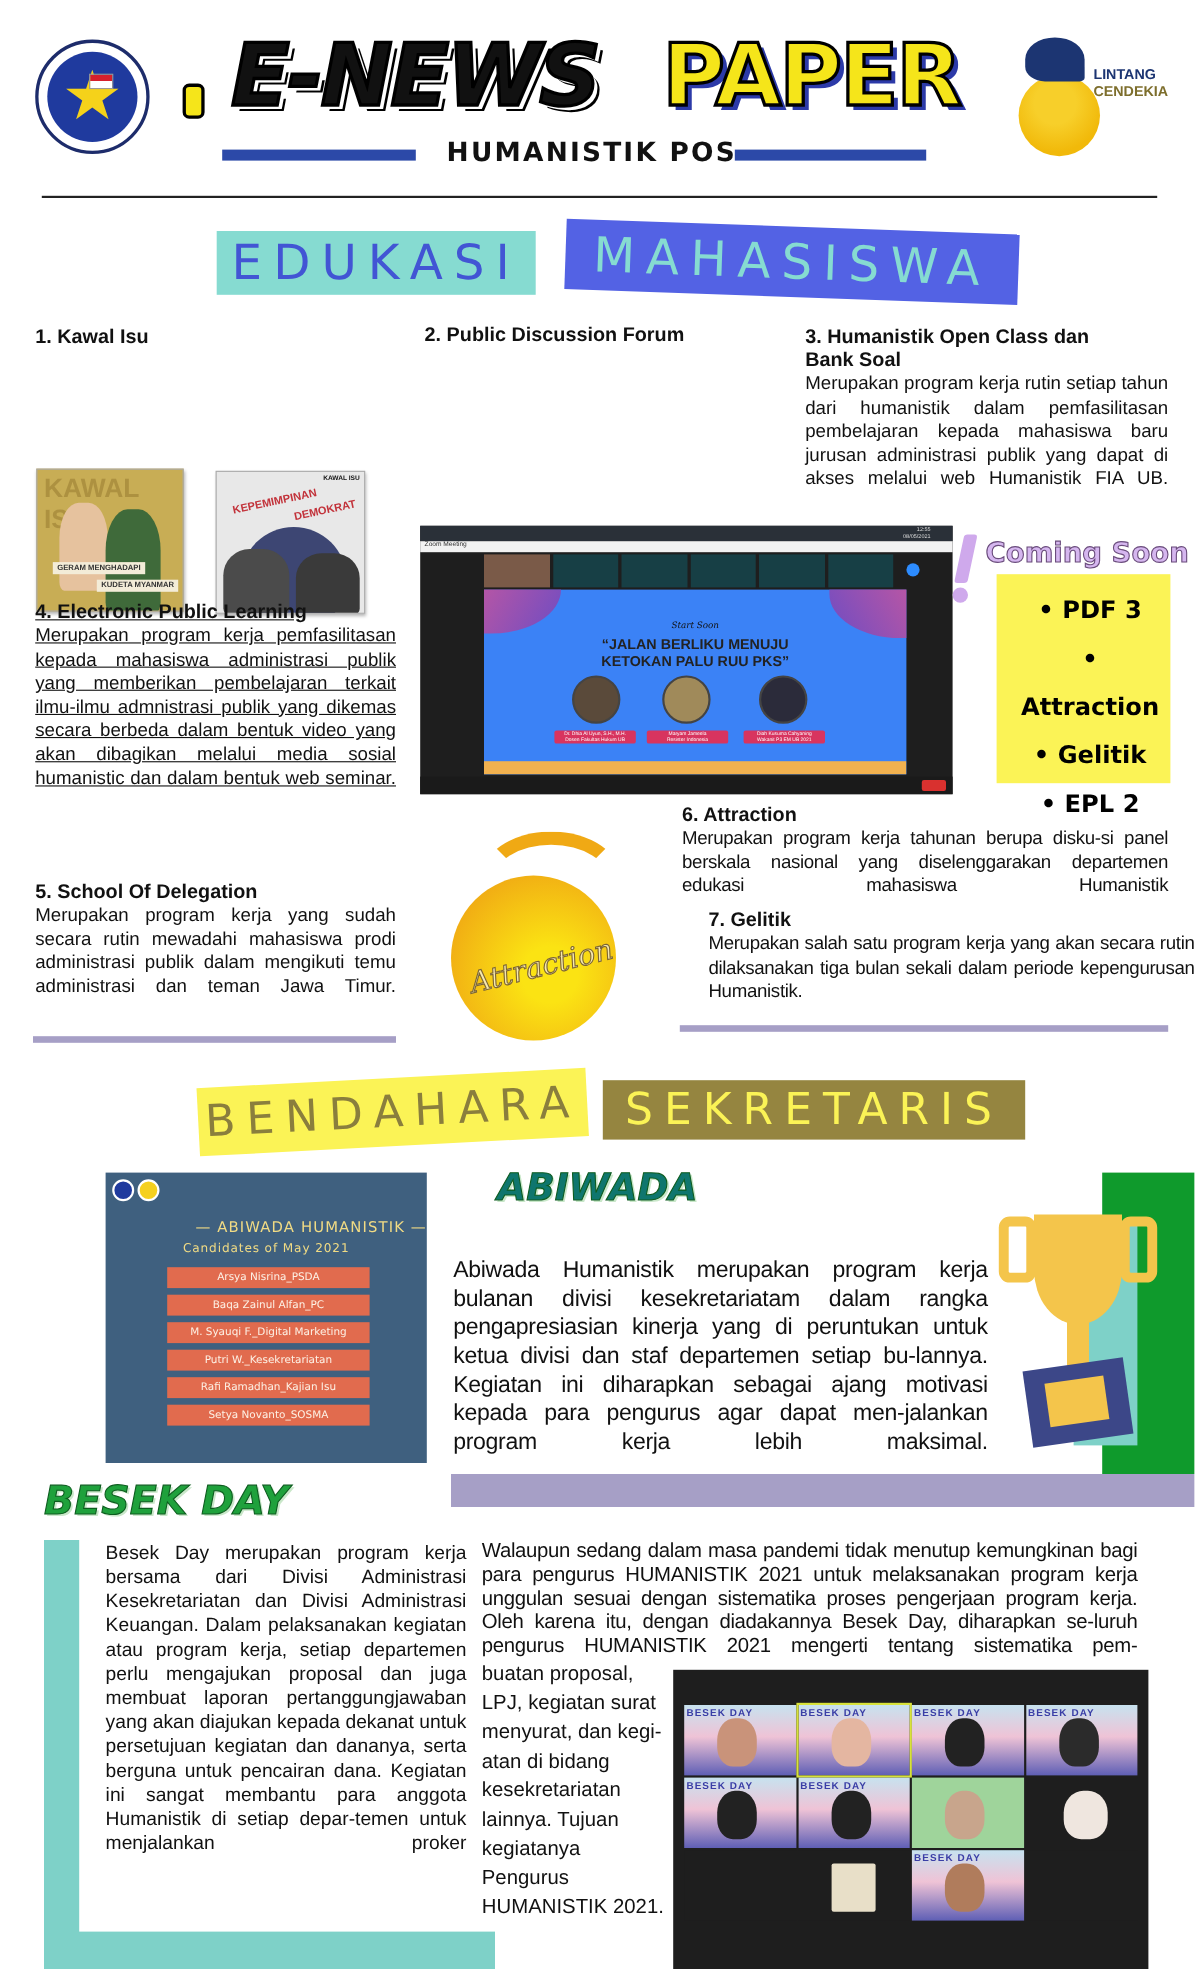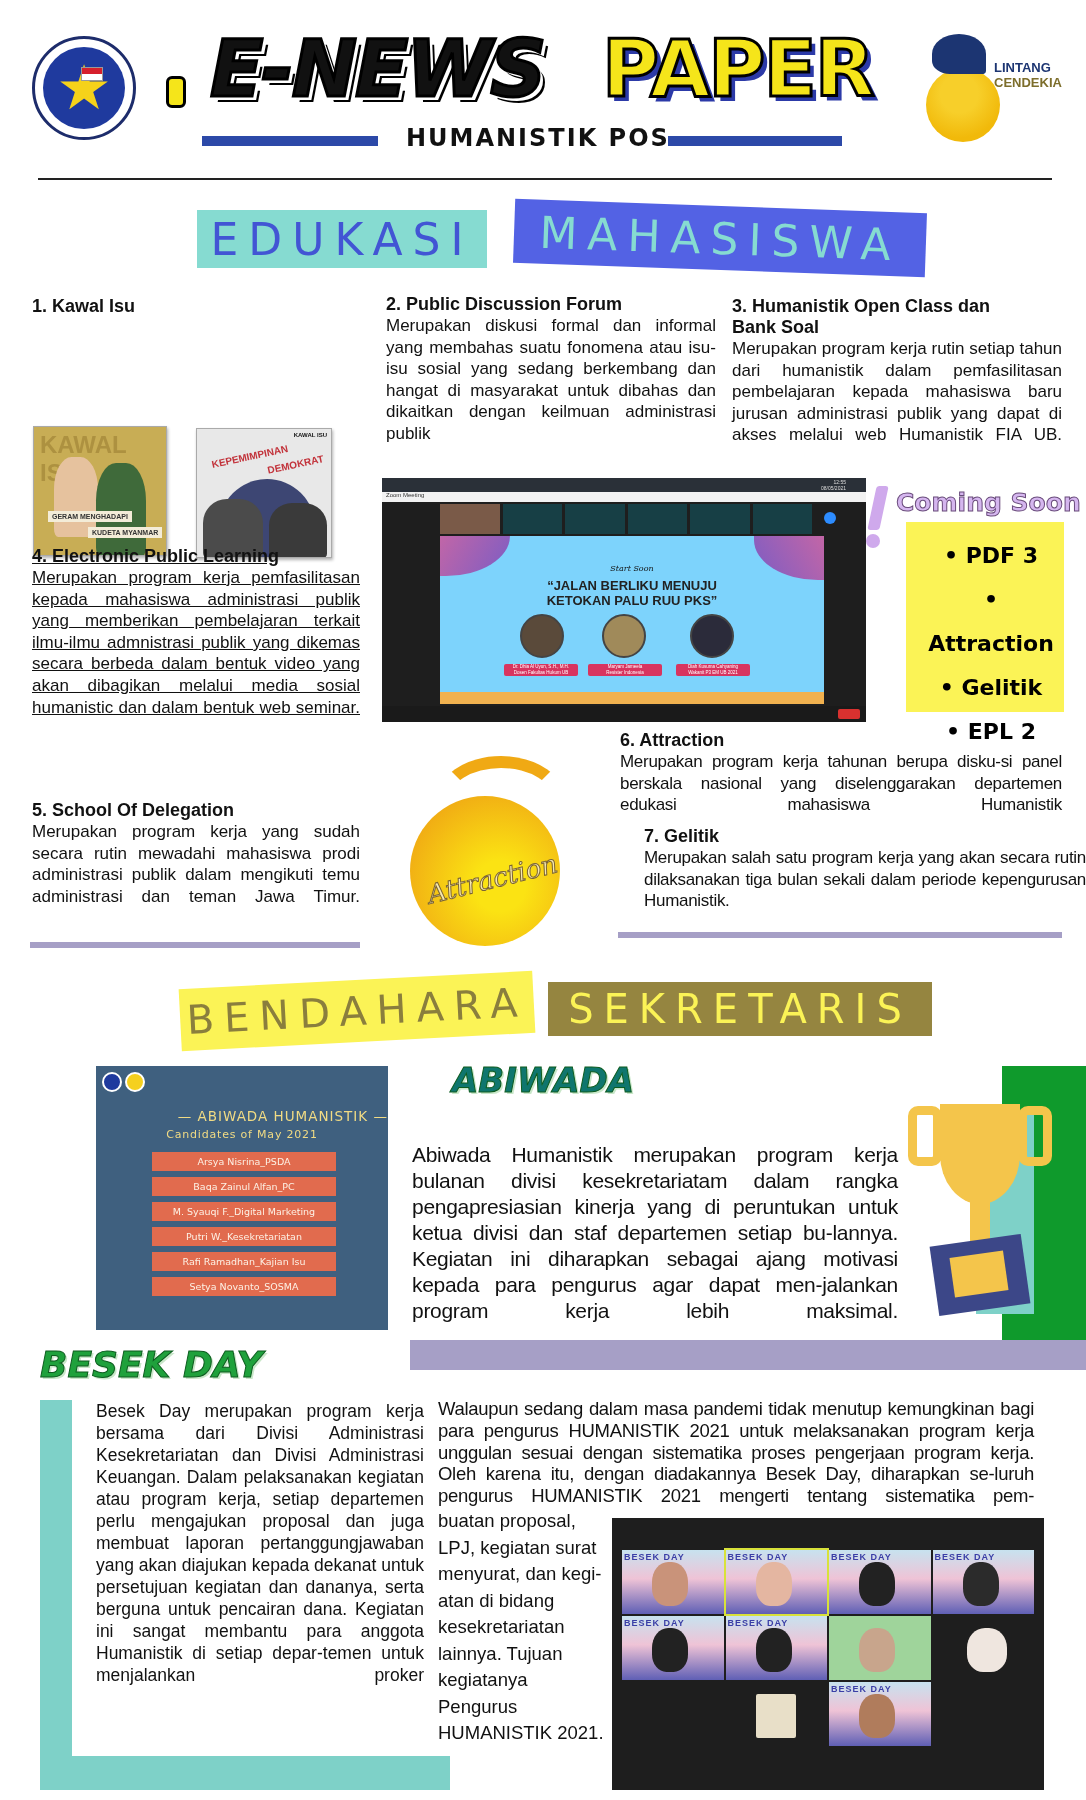--- a/index.html
+++ b/index.html
@@ -48,21 +48,21 @@
   .thumb .t-red { position: absolute; font-size: 10px; font-weight: bold; color: #c2323a; transform: rotate(-12deg); }
   .thumb .t-circle { position: absolute; left: 22px; top: 50px; width: 96px; height: 96px; border-radius: 50%; background: #3d4673; }
   .thumb .person { position: absolute; border-radius: 40% 40% 10% 10%; }
 
   
   .zoomshot { left: 382px; top: 478px; width: 484px; height: 244px; background: #1e1e1e; }
   .zs-taskbar { position: absolute; left: 0; top: 0; width: 100%; height: 14px; background: #2a3038; }
   .zs-titlebar { position: absolute; left: 0; top: 14px; width: 100%; height: 10px; background: #f2f2f2; font-size: 6px; color: #333; padding-left: 4px; }
   .zs-strip { position: absolute; left: 58px; top: 26px; width: 372px; height: 30px; display: flex; gap: 3px; }
   .zs-tile { flex: 1; background: #173f45; position: relative; }
-  .zs-slide { position: absolute; left: 58px; top: 58px; width: 384px; height: 168px; background: #7dd3fc; overflow: hidden; }
+  .zs-slide { position: absolute; left: 58px; top: 58px; width: 384px; height: 168px; background: #3b82f6; overflow: hidden; }
   .zs-slide .start { position: absolute; left: 0; width: 100%; top: 28px; text-align: center; font-family: "DejaVu Serif", serif; font-style: italic; font-size: 8px; }
   .zs-slide .title { position: absolute; left: 0; width: 100%; top: 42px; text-align: center; font-weight: bold; font-size: 13px; line-height: 15px; color: #222; }
   .zs-slide .leaf-l { position: absolute; left: -10px; top: -10px; width: 80px; height: 50px; background: linear-gradient(120deg, #e14c8c, #7b3fb6); border-radius: 0 0 80% 0; opacity: 0.8; }
   .zs-slide .leaf-r { position: absolute; right: -10px; top: -6px; width: 80px; height: 50px; background: linear-gradient(240deg, #e14c8c, #7b3fb6); border-radius: 0 0 0 80%; opacity: 0.8; }
   .zs-slide .spk { position: absolute; top: 78px; width: 44px; height: 44px; border-radius: 50%; border: 2px solid #444; background: #5a4a3a; }
   .zs-slide .cap { position: absolute; top: 128px; width: 74px; height: 12px; background: #d8345f; color: #fff; font-size: 4.5px; text-align: center; line-height: 6px; border-radius: 2px; }
   .zs-slide .wave { position: absolute; left: 0; bottom: 0; width: 100%; height: 12px; background: #f1b14f; }
   .zs-toolbar { position: absolute; left: 0; bottom: 0; width: 100%; height: 16px; background: #1a1a1a; }
   .zs-leave { position: absolute; right: 6px; bottom: 3px; width: 22px; height: 10px; background: #d9312f; border-radius: 2px; }
 
@@ -164,21 +164,20 @@
   <span style="position:absolute;right:4px;top:3px;font-size:6px;font-weight:bold;">KAWAL ISU</span>
   <span class="t-red" style="left:14px;top:22px;">KEPEMIMPINAN</span>
   <span class="t-red" style="left:70px;top:30px;">DEMOKRAT</span>
   <span class="t-circle"></span>
   <span class="person" style="left:6px;top:70px;width:60px;height:60px;background:#4b4b4b;"></span>
   <span class="person" style="left:72px;top:74px;width:58px;height:56px;background:#3a3a3a;"></span>
 </div>
 
 <div class="abs article" style="left:386px;top:294px;width:330px;">
   <h3>2. Public Discussion Forum</h3>
-  <p>Merupakan diskusi formal dan informal yang membahas suatu fonomena atau isu-isu sosial yang sedang berkembang dan hangat di masyarakat untuk dibahas dan dikaitkan dengan keilmuan administrasi publik</p>
 </div>
 
 <div class="abs article" style="left:732px;top:296px;width:330px;">
   <h3>3. Humanistik Open Class dan</h3>
   <h3>Bank Soal</h3>
   <p>Merupakan program kerja rutin setiap tahun dari humanistik dalam pemfasilitasan pembelajaran kepada mahasiswa baru jurusan administrasi publik yang dapat di akses melalui web Humanistik FIA UB.</p>
 </div>
 
 <div class="abs zoomshot">
   <div class="zs-taskbar">

